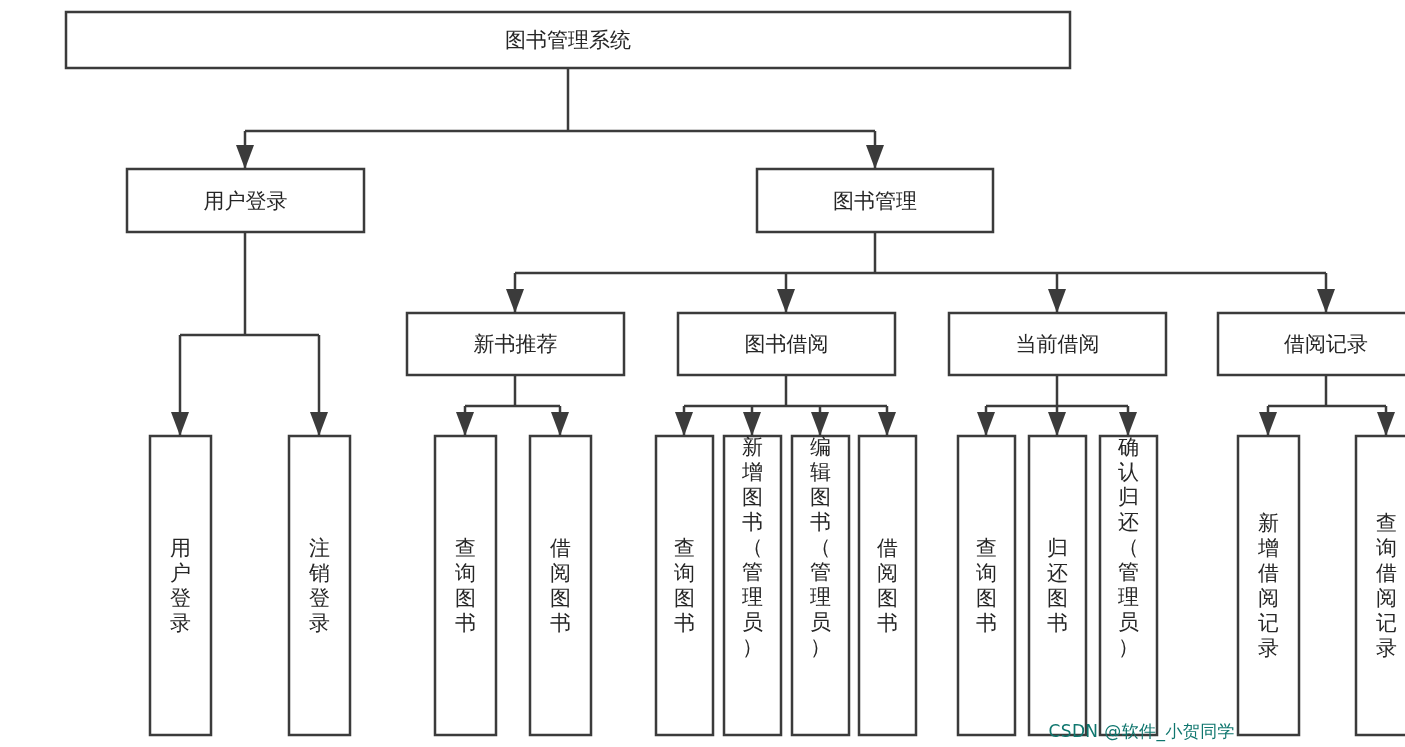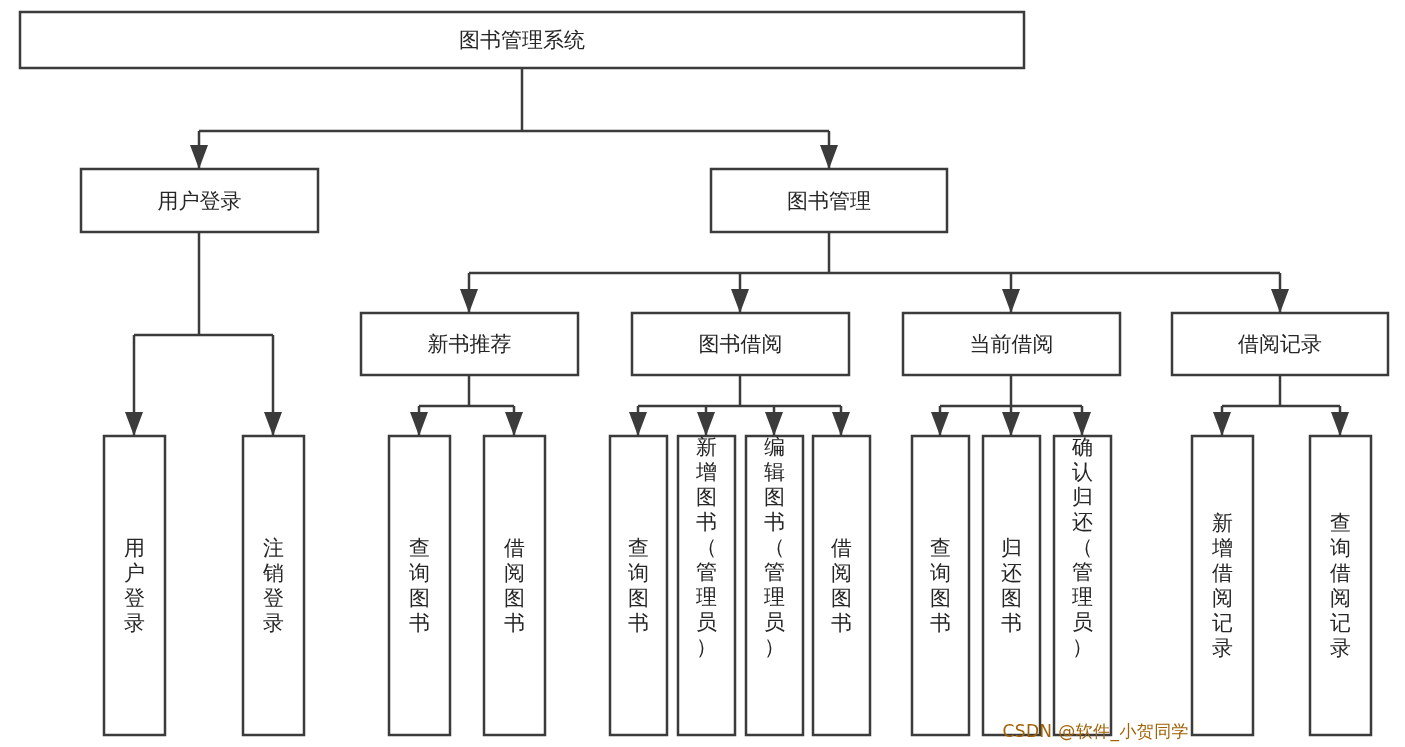--- a/index.html
+++ b/index.html
@@ -10,20 +10,21 @@
   body {
     width: 1405px;
     height: 747px;
     font-family: "DejaVu Sans", "Liberation Sans", sans-serif;
     overflow: hidden;
   }
   #diagram-root {
     position: relative;
     width: 1197px;
     height: 747px;
+    margin-left: 46px;
   }
   svg.flow {
     position: absolute;
     top: 0;
     left: 0;
     width: 1405px;
     height: 747px;
   }
   .node-box {
     fill: #ffffff;
@@ -52,21 +53,21 @@
     font-size: 21px;
     fill: #262626;
     text-anchor: middle;
   }
   .watermark {
     position: absolute;
     right: 8px;
     bottom: 4px;
     font-family: "DejaVu Sans", "Liberation Sans", sans-serif;
     font-size: 17px;
-    color: #a16207;
+    color: #0f766e;
     letter-spacing: 0.4px;
     white-space: nowrap;
     pointer-events: none;
   }
 </style>
 </head>
 <body>
 
 <div id="diagram-root">
   <svg class="flow" id="flow-svg" viewBox="0 0 1405 747">

